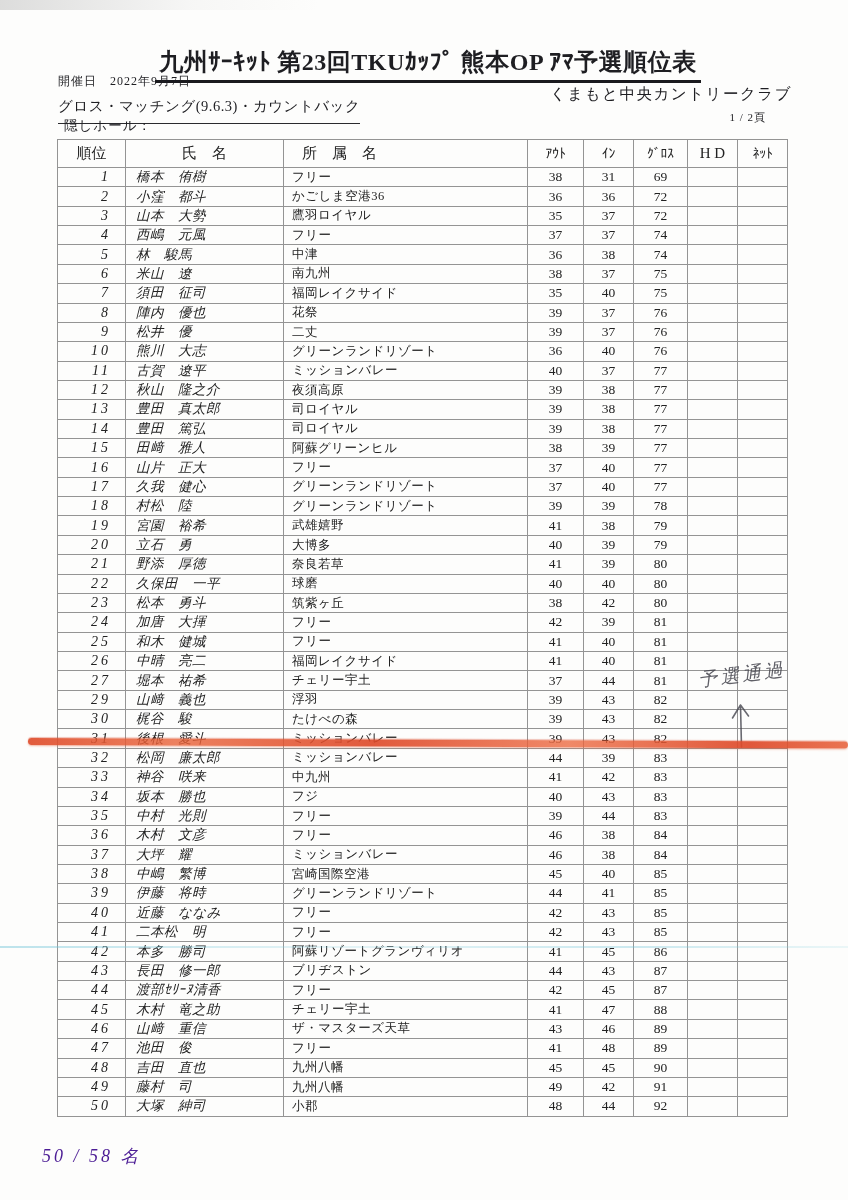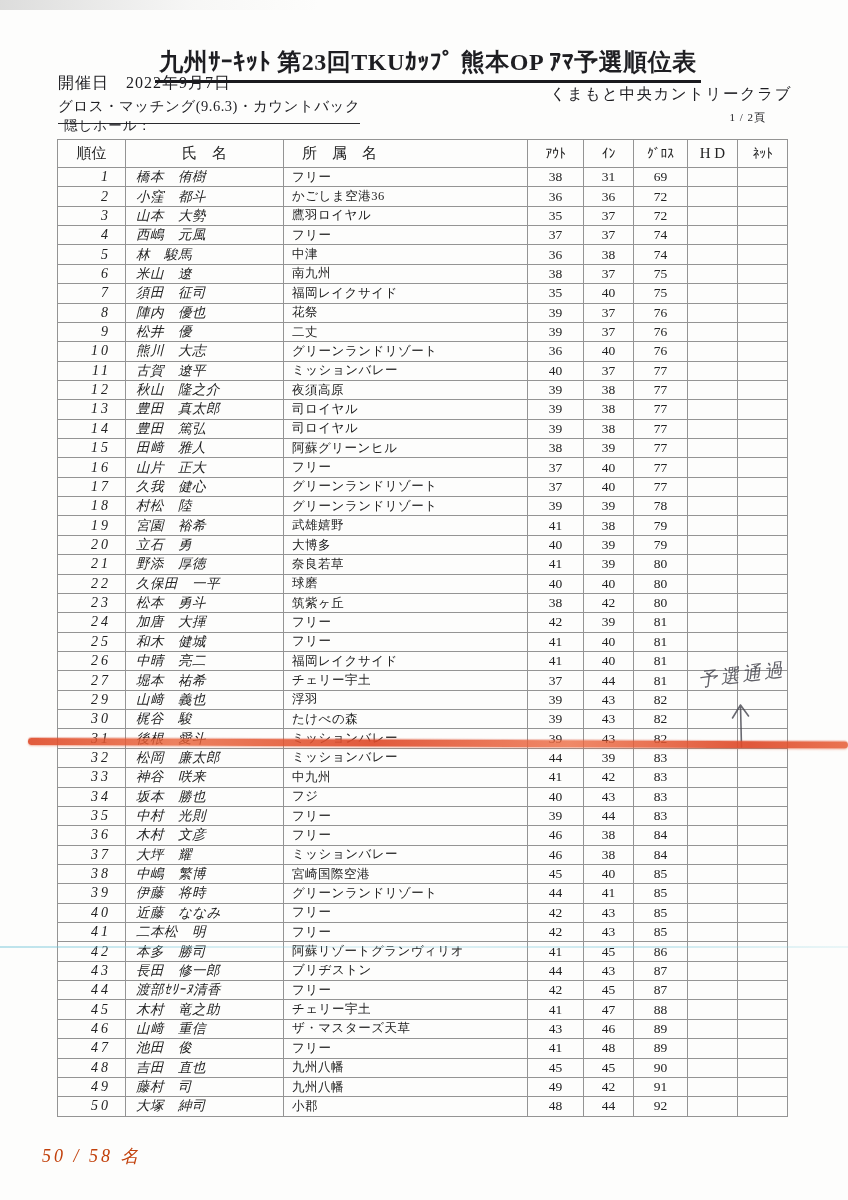--- a/index.html
+++ b/index.html
@@ -22,21 +22,21 @@
   .title-wrap { position: absolute; top: 30px; left: 4px; width: 100%; text-align: center; margin-top: 16px; }
   .doc-title {
     display: inline-block;
     font-size: 24px;
     font-weight: bold;
     letter-spacing: 0.5px;
     padding: 0 4px 2px 4px;
     border-bottom: 3px solid #1a1a1e;
     white-space: nowrap;
   }
-  .date-line { position: absolute; top: 73px; left: 58px; font-size: 16px; letter-spacing: 1px; }
+  .date-line { position: absolute; top: 73px; left: 58px; font-size: 12px; letter-spacing: 1px; }
   .club-line { position: absolute; top: 84px; right: 56px; font-size: 15.5px; letter-spacing: 1.5px; }
   .method-line {
     position: absolute; top: 97px; left: 58px;
     font-size: 14.5px; letter-spacing: 0.5px;
     padding-bottom: 7px; border-bottom: 1.5px solid #2a2a2e;
   }
   .hidden-line { position: absolute; top: 117px; left: 64px; font-size: 13.5px; letter-spacing: 1px; }
   .page-line { position: absolute; top: 110px; right: 82px; font-size: 11px; letter-spacing: 1px; }
 
   table.results {
@@ -89,21 +89,21 @@
   }
   .handwritten-arrow { position: absolute; top: 698px; left: 726px; opacity: 0.8; }
 
   .scan-line {
     position: absolute; top: 946px; left: 0;
     width: 848px; height: 2px;
     background: linear-gradient(90deg, rgba(110,195,215,0.45), rgba(140,210,225,0.22) 40%, rgba(110,195,215,0.35) 75%, rgba(150,215,225,0.18));
   }
   .footer-count {
     position: absolute; top: 1144px; left: 42px;
-    font-style: italic; font-size: 18px; letter-spacing: 3px; color: #c2410c;
+    font-style: italic; font-size: 18px; letter-spacing: 3px; color: #4c1d95;
   }
 </style>
 </head>
 <body>
 
 <div class="page">
 
   <div class="scan-top"></div>
 
   <div class="title-wrap">

